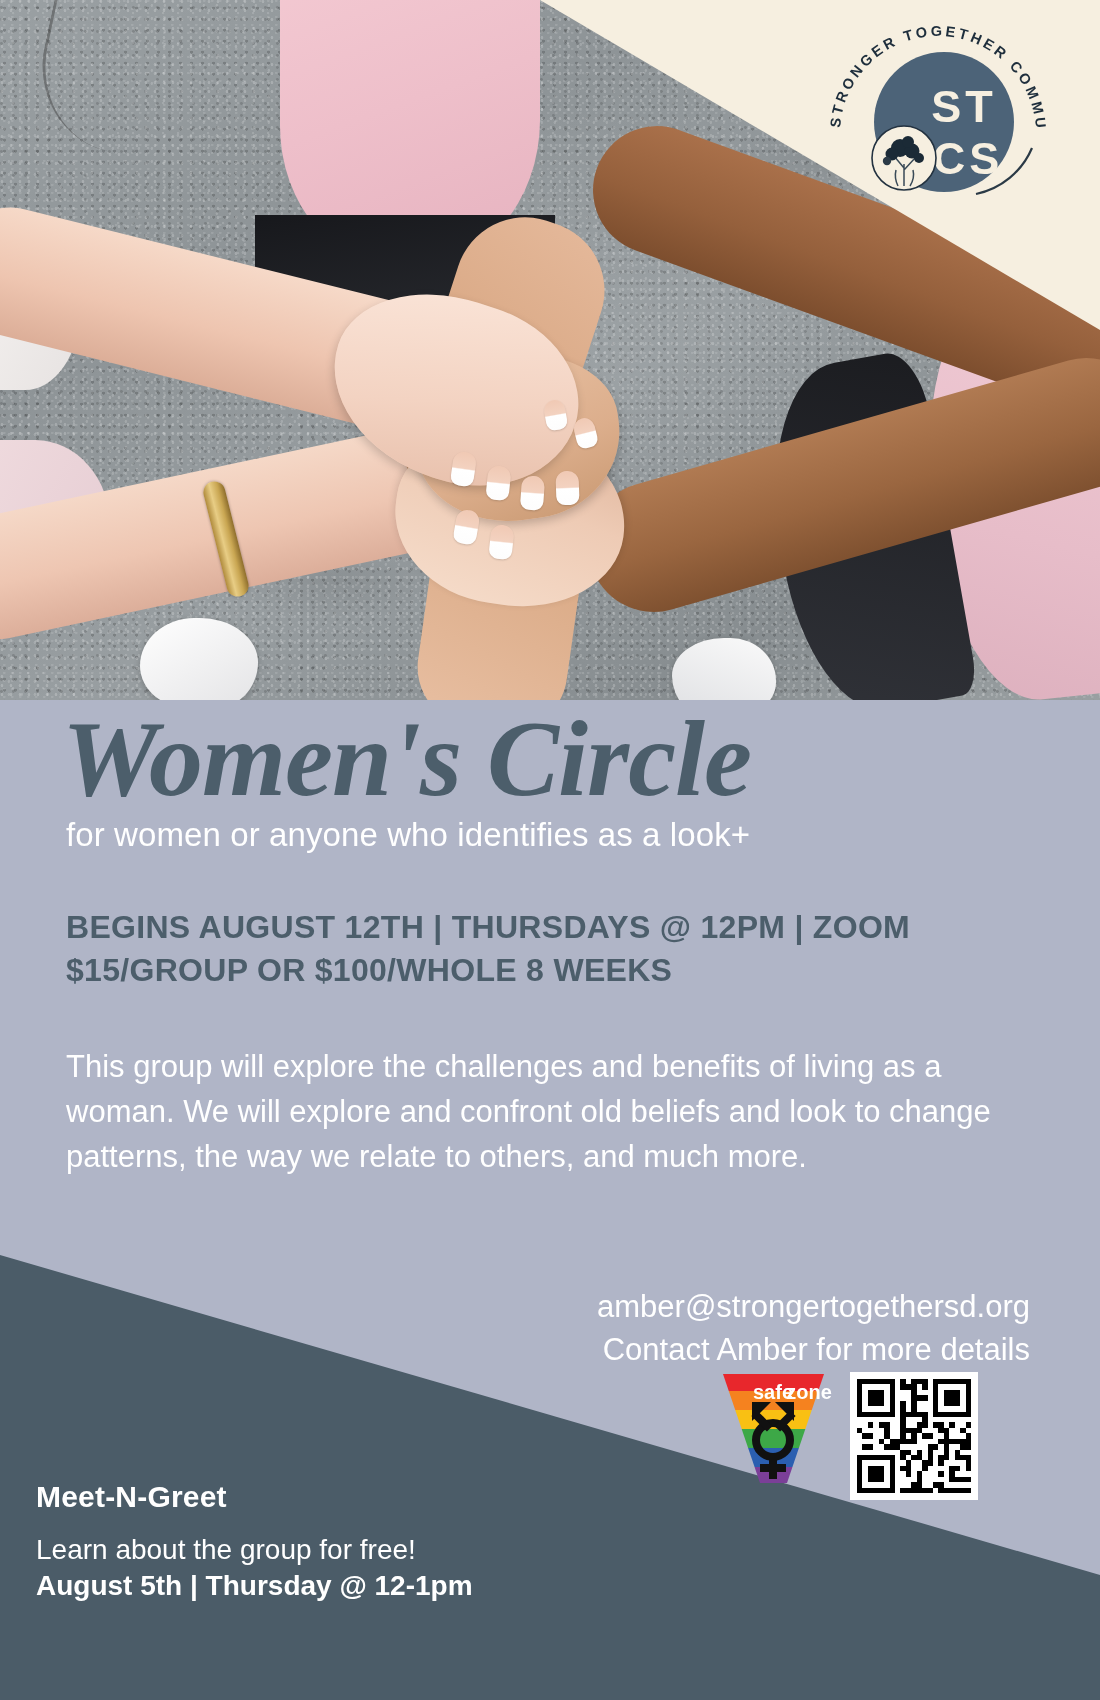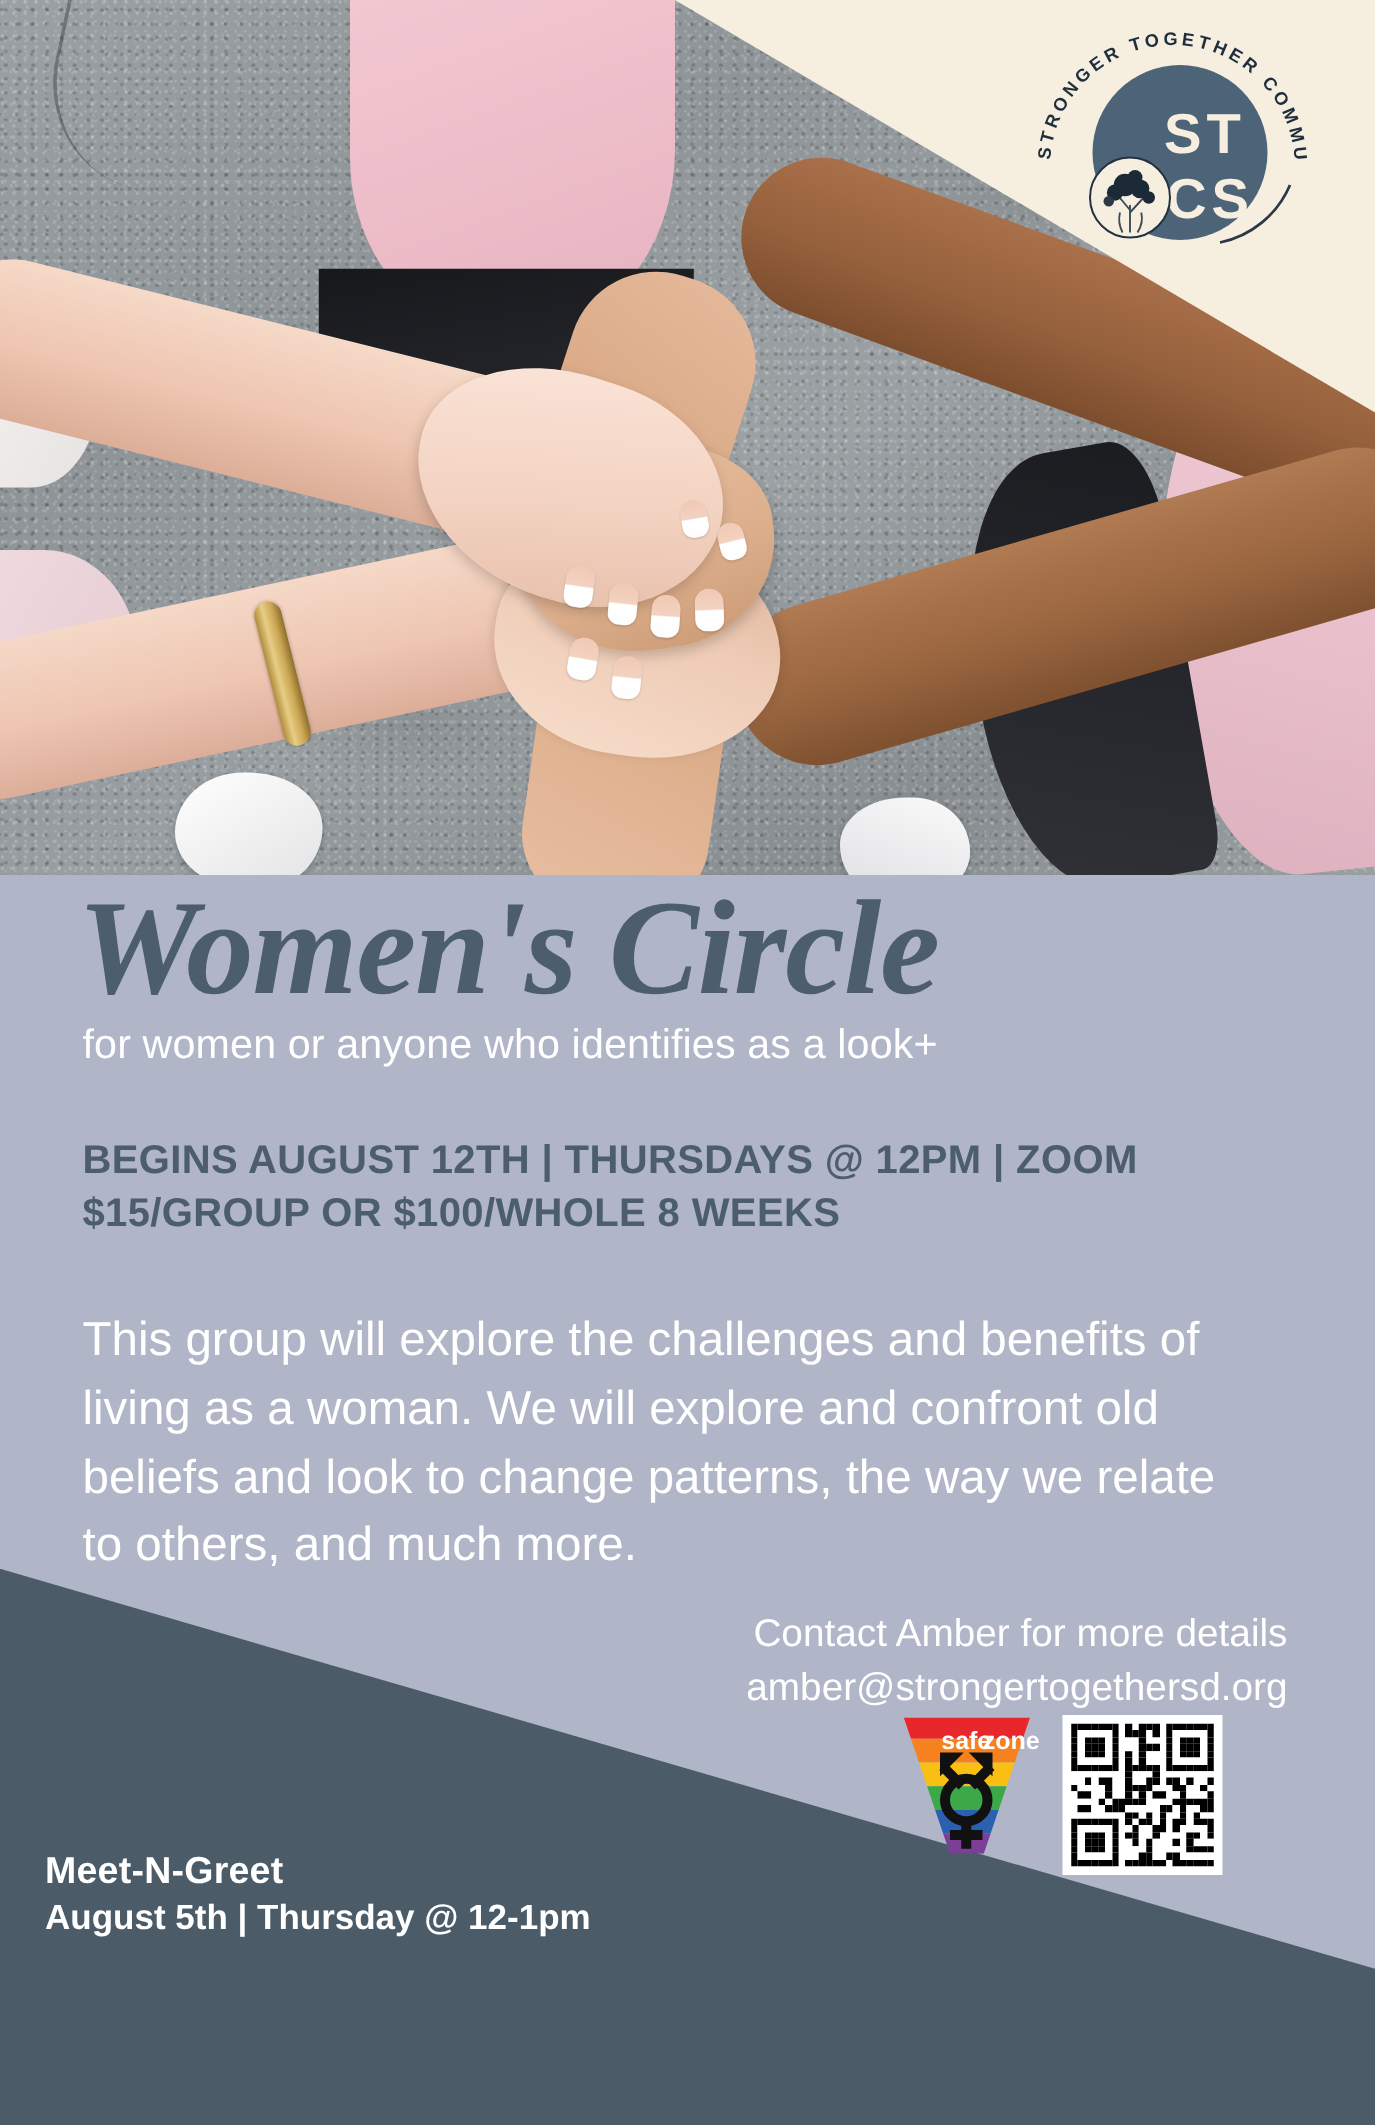--- a/index.html
+++ b/index.html
@@ -226,21 +226,21 @@
   .subtitle{
     margin:2px 0 0 66px;
     color:#ffffff; font-size:33px; font-weight:400; letter-spacing:.1px;
   }
   .details{
     margin:52px 16px 0 66px; color:#4c5e6b;
     font-size:32px; font-weight:700; letter-spacing:.3px; line-height:1.33;
   }
   .body-copy{
     margin:54px 0 0 66px; width:930px;
-    color:#ffffff; font-size:38px; font-weight:400; line-height:1.44;
+    color:#ffffff; font-size:31px; font-weight:400; line-height:1.44;
   }
   .contact{
     position:absolute; left:0; top:586px; width:1030px;
     text-align:right; color:#ffffff;
     font-size:31px; font-weight:400; line-height:1.38;
   }
 
   .mng-block{ position:absolute; left:36px; top:780px; }
   .mng-title{ color:#ffffff; font-size:30px; font-weight:700; letter-spacing:.2px; }
   .mng-line1{ color:#ffffff; font-size:28px; font-weight:400; margin-top:20px; }
@@ -331,26 +331,27 @@
     <div class="subtitle">for women or anyone who identifies as a look+</div>
 
     <div class="details">
       <div>BEGINS AUGUST 12TH | THURSDAYS @ 12PM | ZOOM</div>
       <div>$15/GROUP OR $100/WHOLE 8 WEEKS</div>
     </div>
 
     <div class="body-copy">This group will explore the challenges and benefits of living as a woman. We will explore and confront old beliefs and look to change patterns, the way we relate to others, and much more.</div>
 
     <div class="contact">
+      <div>amber@strongertogethersd.org</div>
       <div>Contact Amber for more details</div>
-      <div>amber@strongertogethersd.org</div>
     </div>
 
     <div class="mng-block">
       <div class="mng-title">Meet-N-Greet</div>
+      <div class="mng-line1">Learn about the group for free!</div>
       <div class="mng-line2">August 5th | Thursday @ 12-1pm</div>
     </div>
 
     <div class="badges">
 
       <div class="safezone">
         <svg viewBox="0 0 117 113" width="117" height="113">
           <defs>
             <clipPath id="triClip">
               <polygon points="8,2 109,2 72,111 45,111"></polygon>

